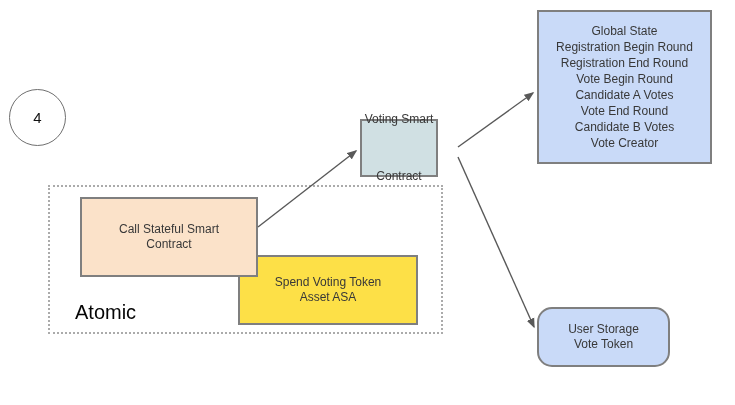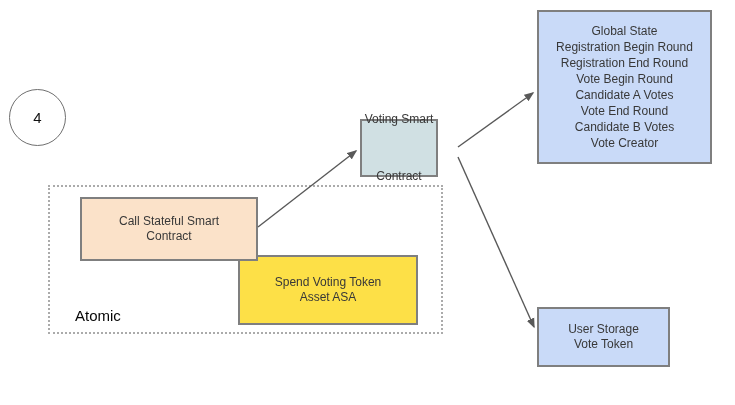--- a/index.html
+++ b/index.html
@@ -36,42 +36,42 @@
     top: 185px;
     width: 395px;
     height: 149px;
     border: 2px dotted #ababab;
     z-index: 0;
   }
   .atomic-label {
     position: absolute;
     left: 25px;
     bottom: 8px;
-    font-size: 15px;
+    font-size: 20px;
     color: #050505;
   }
 
   .node {
     position: absolute;
     border: 2px solid #7f7f7f;
     display: flex;
     flex-direction: column;
     align-items: center;
     justify-content: center;
     text-align: center;
     color: #383838;
     font-size: 12px;
     line-height: 15px;
   }
 
-  .node-call-stateful { left: 80px;  top: 197px; width: 178px; height: 64px; z-index: 2; }
+  .node-call-stateful { left: 80px;  top: 197px; width: 178px; height: 80px; z-index: 2; }
   .node-spend-token   { left: 238px; top: 255px; width: 180px; height: 70px; z-index: 1; }
   .node-voting        { left: 360px; top: 119px; width: 78px;  height: 58px; gap: 42px; }
   .node-global-state  { left: 537px; top: 10px;  width: 175px; height: 154px; line-height: 16px; }
-  .node-user-storage  { left: 537px; top: 307px; width: 133px; height: 60px; }
+  .node-user-storage  { left: 537px; top: 307px; width: 133px; height: 60px; border-radius: 15px; }
 
   .arrow-layer {
     position: absolute;
     left: 0; top: 0;
     width: 735px;
     height: 405px;
     z-index: 10;
     pointer-events: none;
   }
 </style>

